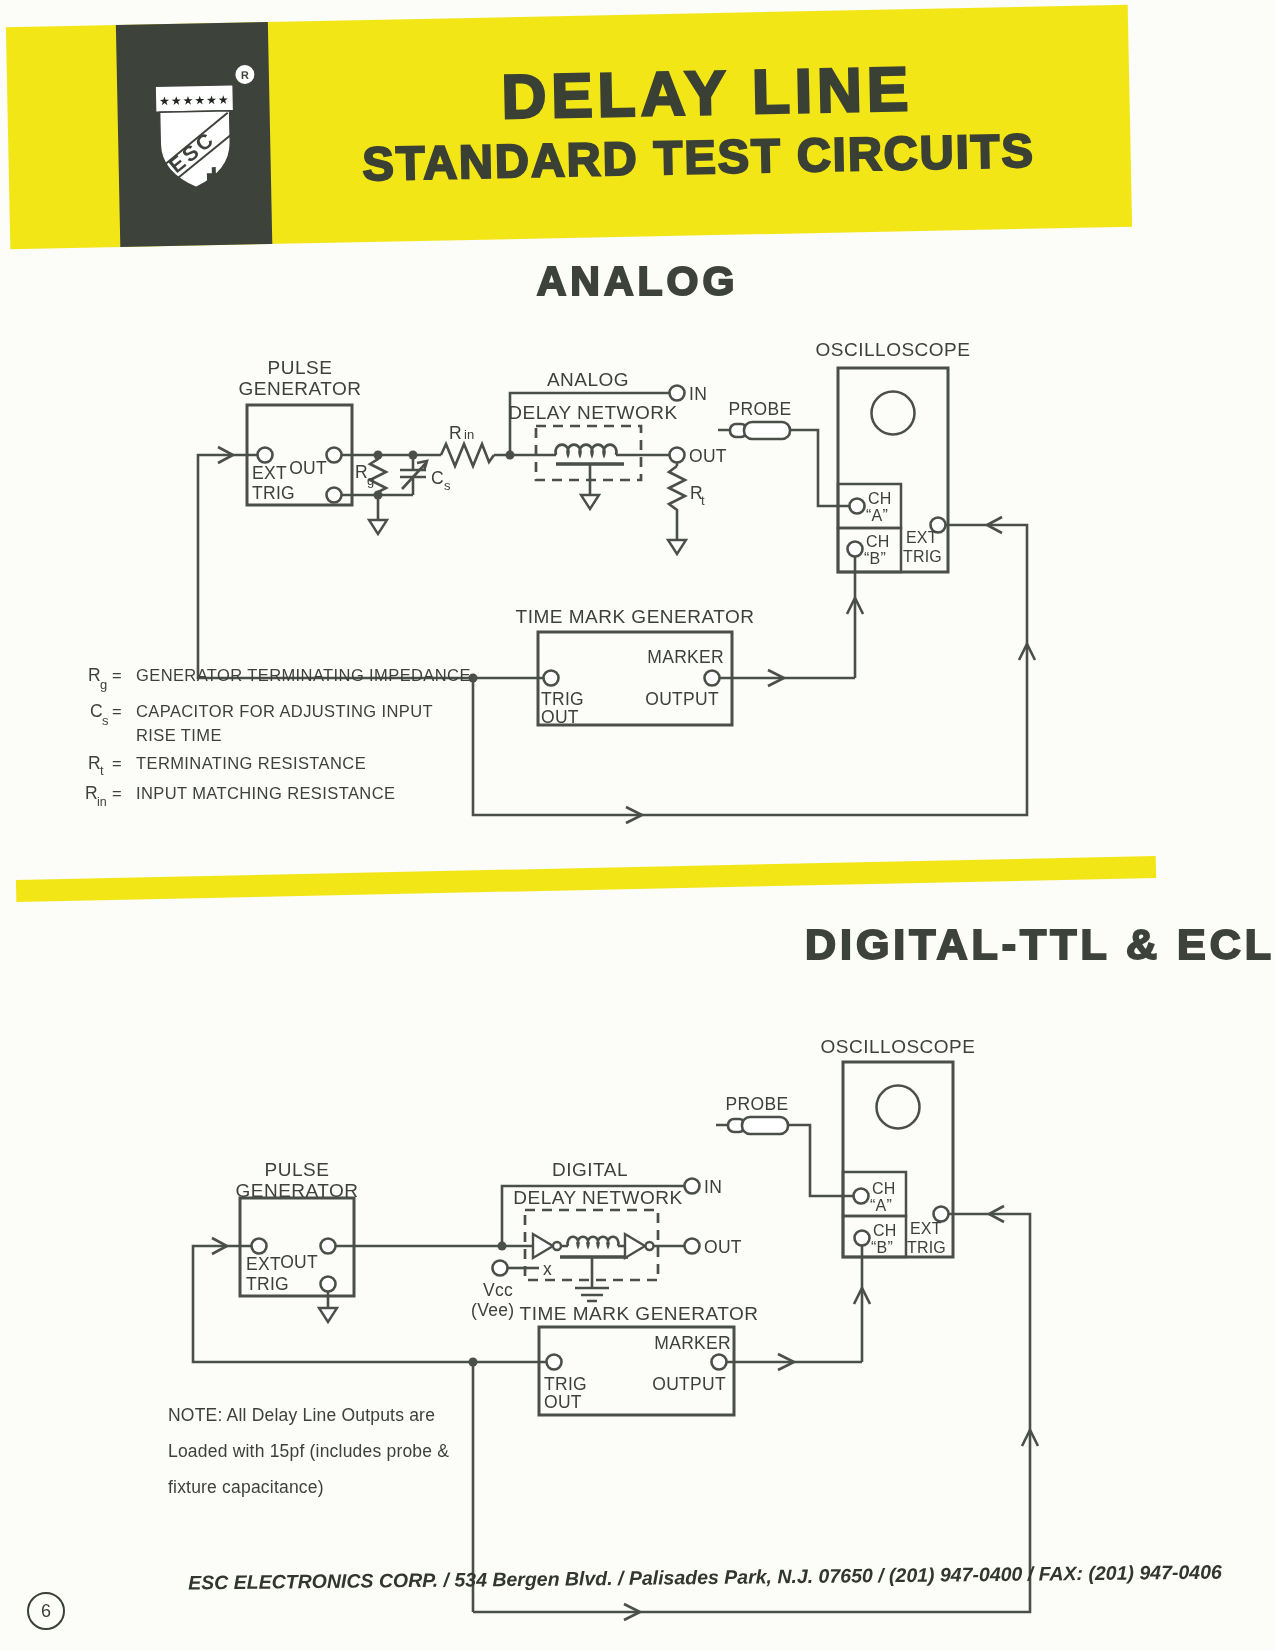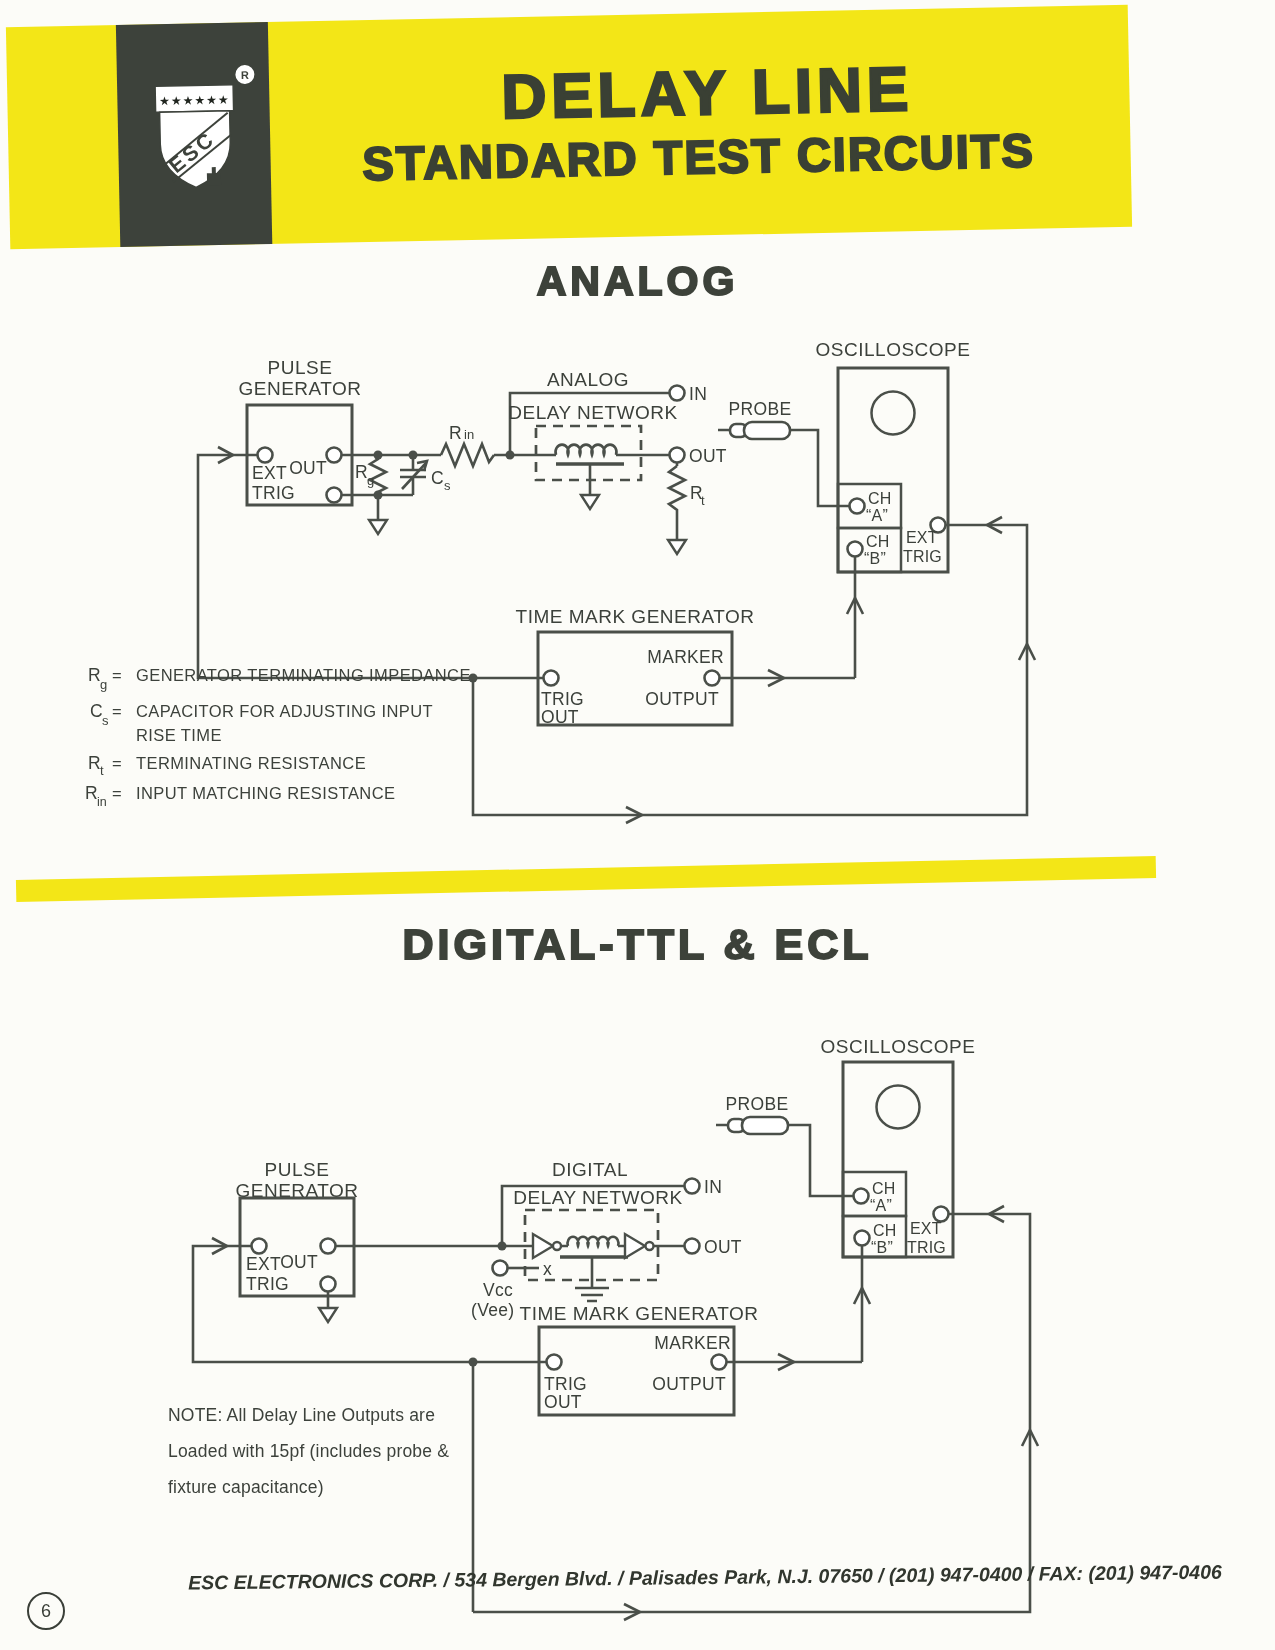--- a/index.html
+++ b/index.html
@@ -14,21 +14,21 @@
        font-size:62px;font-weight:700;color:#3a4034;letter-spacing:5px;
        -webkit-text-stroke:2.6px #3a4034;white-space:nowrap;}
   .bt2{position:absolute;left:250px;top:116px;width:880px;text-align:center;
        font-size:47px;font-weight:700;color:#3a4034;letter-spacing:2px;
        -webkit-text-stroke:2.2px #3a4034;white-space:nowrap;}
 
   
   .sect{position:absolute;left:0;width:100%;text-align:center;font-weight:700;color:#3d423a;
         letter-spacing:4px;-webkit-text-stroke:2px #3d423a;white-space:nowrap;}
   #analog-title{top:258px;font-size:41px;}
-  #digital-title{top:920px;font-size:43px;}
+  #digital-title{top:920px;font-size:43px;text-align:right;}
 
   
   .divider{position:absolute;left:16px;top:868px;width:1140px;height:22px;background:#f3e617;
            transform:rotate(-1.2deg);}
 
   
   .pagenum{position:absolute;left:27px;top:1592px;width:34px;height:34px;border:2.5px solid #3a3f38;
            border-radius:50%;text-align:center;line-height:34px;font-size:18px;color:#3a3f38;}
   .addr{position:absolute;left:140px;top:1566px;width:1130px;text-align:center;font-style:italic;
         font-weight:700;font-size:19.5px;color:#31362e;transform:rotate(-0.6deg);white-space:nowrap;}

